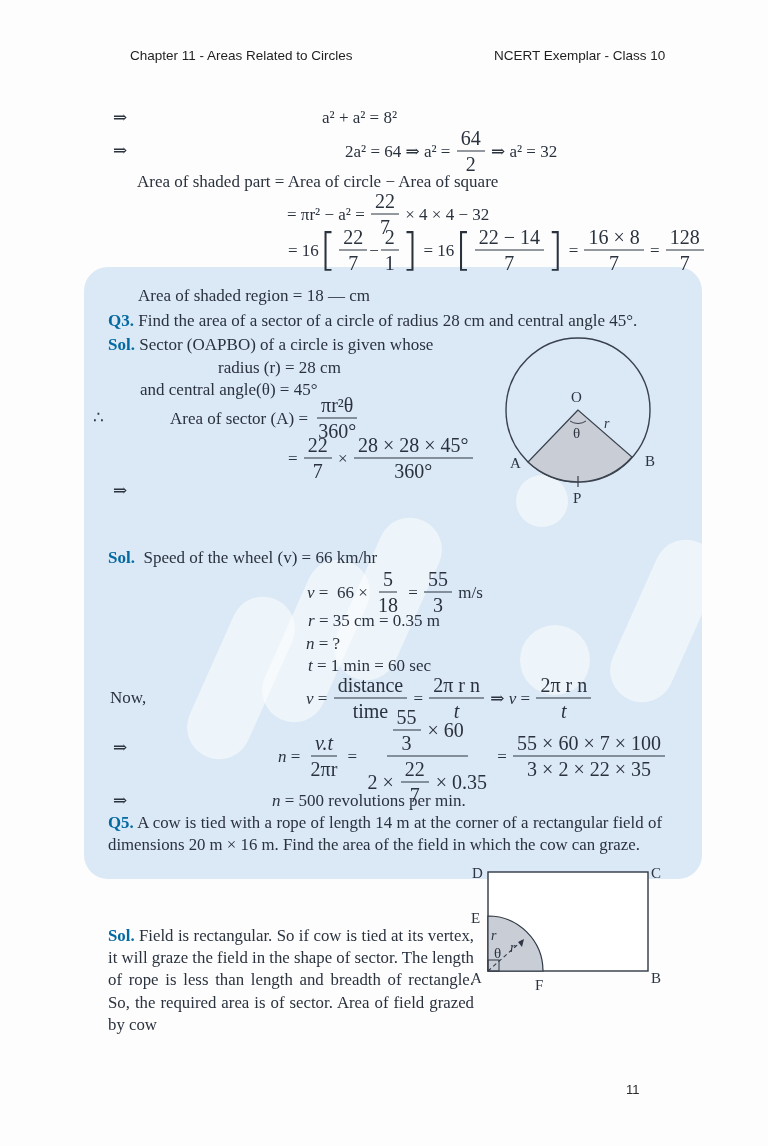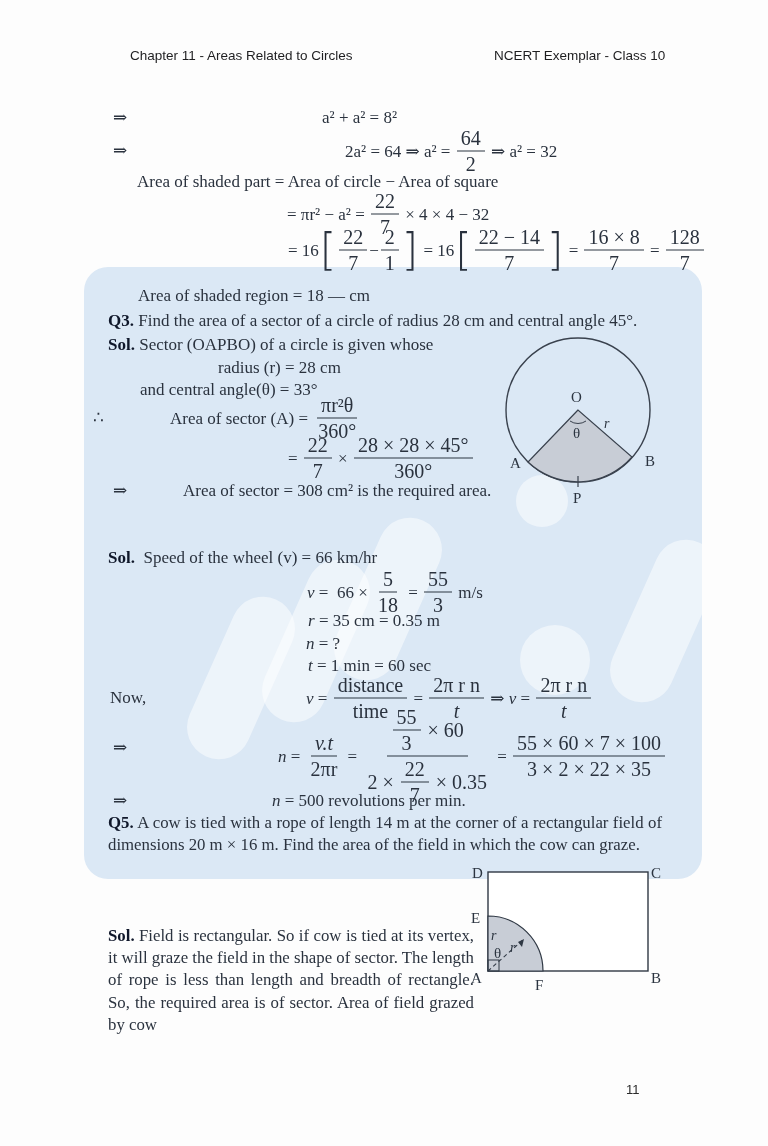--- a/index.html
+++ b/index.html
@@ -4,21 +4,21 @@
 <style>
   html,body{margin:0;padding:0;}
   .page{position:relative;width:768px;height:1146px;background:#fdfdfd;overflow:hidden;
         font-family:"Liberation Serif","DejaVu Serif",serif;color:#2a323e;}
   .abs{position:absolute;z-index:2;}
   .vc{transform:translateY(-50%);}
   .sans{font-family:"Liberation Sans","DejaVu Sans",sans-serif;}
   .hdr{font-size:13.5px;color:#1e1e20;}
   .math{display:inline-flex;align-items:center;white-space:pre;font-size:17px;line-height:1.15;}
   .para{font-size:16.8px;line-height:1.32;text-align:justify;}
-  .bold{font-weight:bold;color:#0f172a;}
+  .bold{font-weight:bold;color:#0369a1;}
   .it{font-style:italic;}
   .frac{display:inline-flex;flex-direction:column;align-items:center;margin:0 2px;font-size:20px;line-height:1.15;}
   .frac .num{display:flex;align-items:center;justify-content:center;padding:0 4px 1px;border-bottom:1.4px solid #2d3743;}
   .frac .den{display:flex;align-items:center;justify-content:center;padding:1px 4px 0;}
   .bb{font-family:"DejaVu Sans",sans-serif;font-weight:300;font-size:42px;line-height:0;margin:0 1px;display:inline-block;transform:scaleY(1.05);}
   .bluebox{position:absolute;left:84px;top:267px;width:618px;height:612px;border-radius:24px;
            background:#dbe8f5;overflow:hidden;z-index:1;}
   .wm-bar{position:absolute;background:rgba(255,255,255,0.5);border-radius:40px;width:64px;height:172px;transform:rotate(24deg);}
   .wm-dot{position:absolute;background:rgba(255,255,255,0.5);border-radius:50%;}
   .diag text{font-family:"Liberation Serif",serif;font-size:15px;fill:#2b3440;}
@@ -81,37 +81,36 @@
 
   <span class="abs vc math" style="left:108px;top:321px;">
     <span class="bold">Q3.</span><span> Find the area of a sector of a circle of radius 28 cm and central angle 45°.</span>
   </span>
 
   <span class="abs vc math" style="left:108px;top:345px;">
     <span class="bold">Sol.</span><span> Sector (OAPBO) of a circle is given whose</span>
   </span>
 
   <span class="abs vc math" style="left:218px;top:368px;">radius (r) = 28 cm</span>
-  <span class="abs vc math" style="left:140px;top:390px;">and central angle(θ) = 33°</span>
+  <span class="abs vc math" style="left:140px;top:390px;">and central angle(θ) = 45°</span>
 
   <span class="abs vc math" style="left:93px;top:418px;">∴</span>
   <span class="abs vc math" style="left:170px;top:418px;">
     <span>Area of sector (A) = </span>
     <span class="frac"><span class="num">πr²θ</span><span class="den">360°</span></span>
   </span>
 
   <span class="abs vc math" style="left:288px;top:458px;">
     <span>= </span>
     <span class="frac"><span class="num">22</span><span class="den">7</span></span>
     <span> × </span>
     <span class="frac"><span class="num">28 × 28 × 45°</span><span class="den">360°</span></span>
   </span>
 
   <span class="abs vc math" style="left:113px;top:491px;">⇒</span>
-  <span class="abs vc math" style="left:183px;top:491px;">Area of sector = 308 cm² is the required area.</span>
 
 
   <span class="abs vc math" style="left:108px;top:558px;">
     <span class="bold">Sol.</span><span>  Speed of the wheel (v) = 66 km/hr</span>
   </span>
 
   <span class="abs vc math" style="left:307px;top:592px;">
     <span class="it">v</span>
     <span> =  66 × </span>
     <span class="frac"><span class="num">5</span><span class="den">18</span></span>

